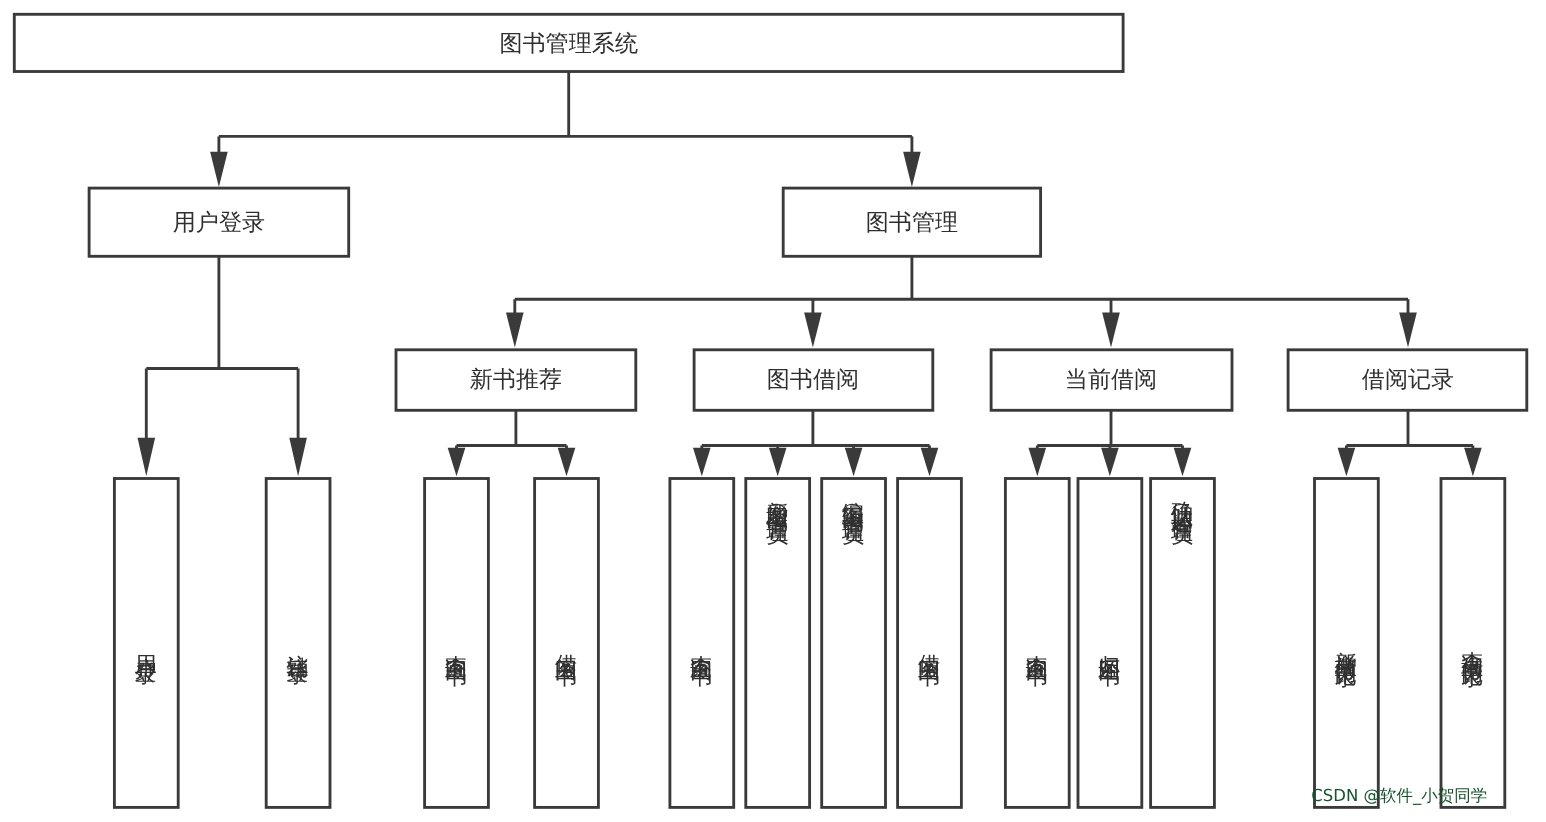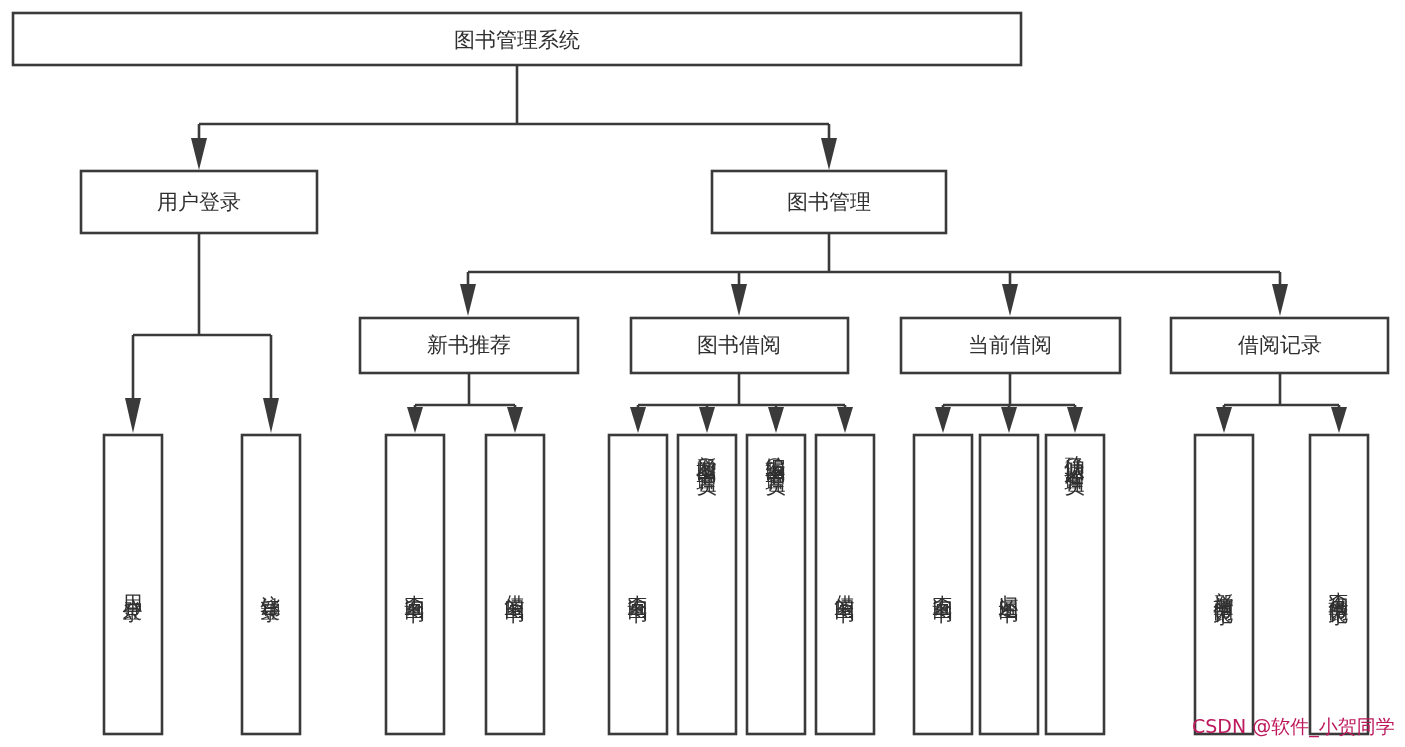--- a/index.html
+++ b/index.html
@@ -61,22 +61,22 @@
     font-family: "DejaVu Sans", "Liberation Sans", sans-serif;
     font-size: 20px;
     line-height: 1.0;
     color: #2f2f2f;
     letter-spacing: 3px;
     white-space: nowrap;
   }
   .watermark {
     position: absolute;
     font-family: "DejaVu Sans", "Liberation Sans", sans-serif;
-    font-size: 19px;
-    color: #be185d;
+    font-size: 15px;
+    color: #14532d;
     white-space: nowrap;
     left: 1192px;
     top: 714px;
   }
 </style>
 </head>
 <body>
 
 <div id="diagram-root">
 

